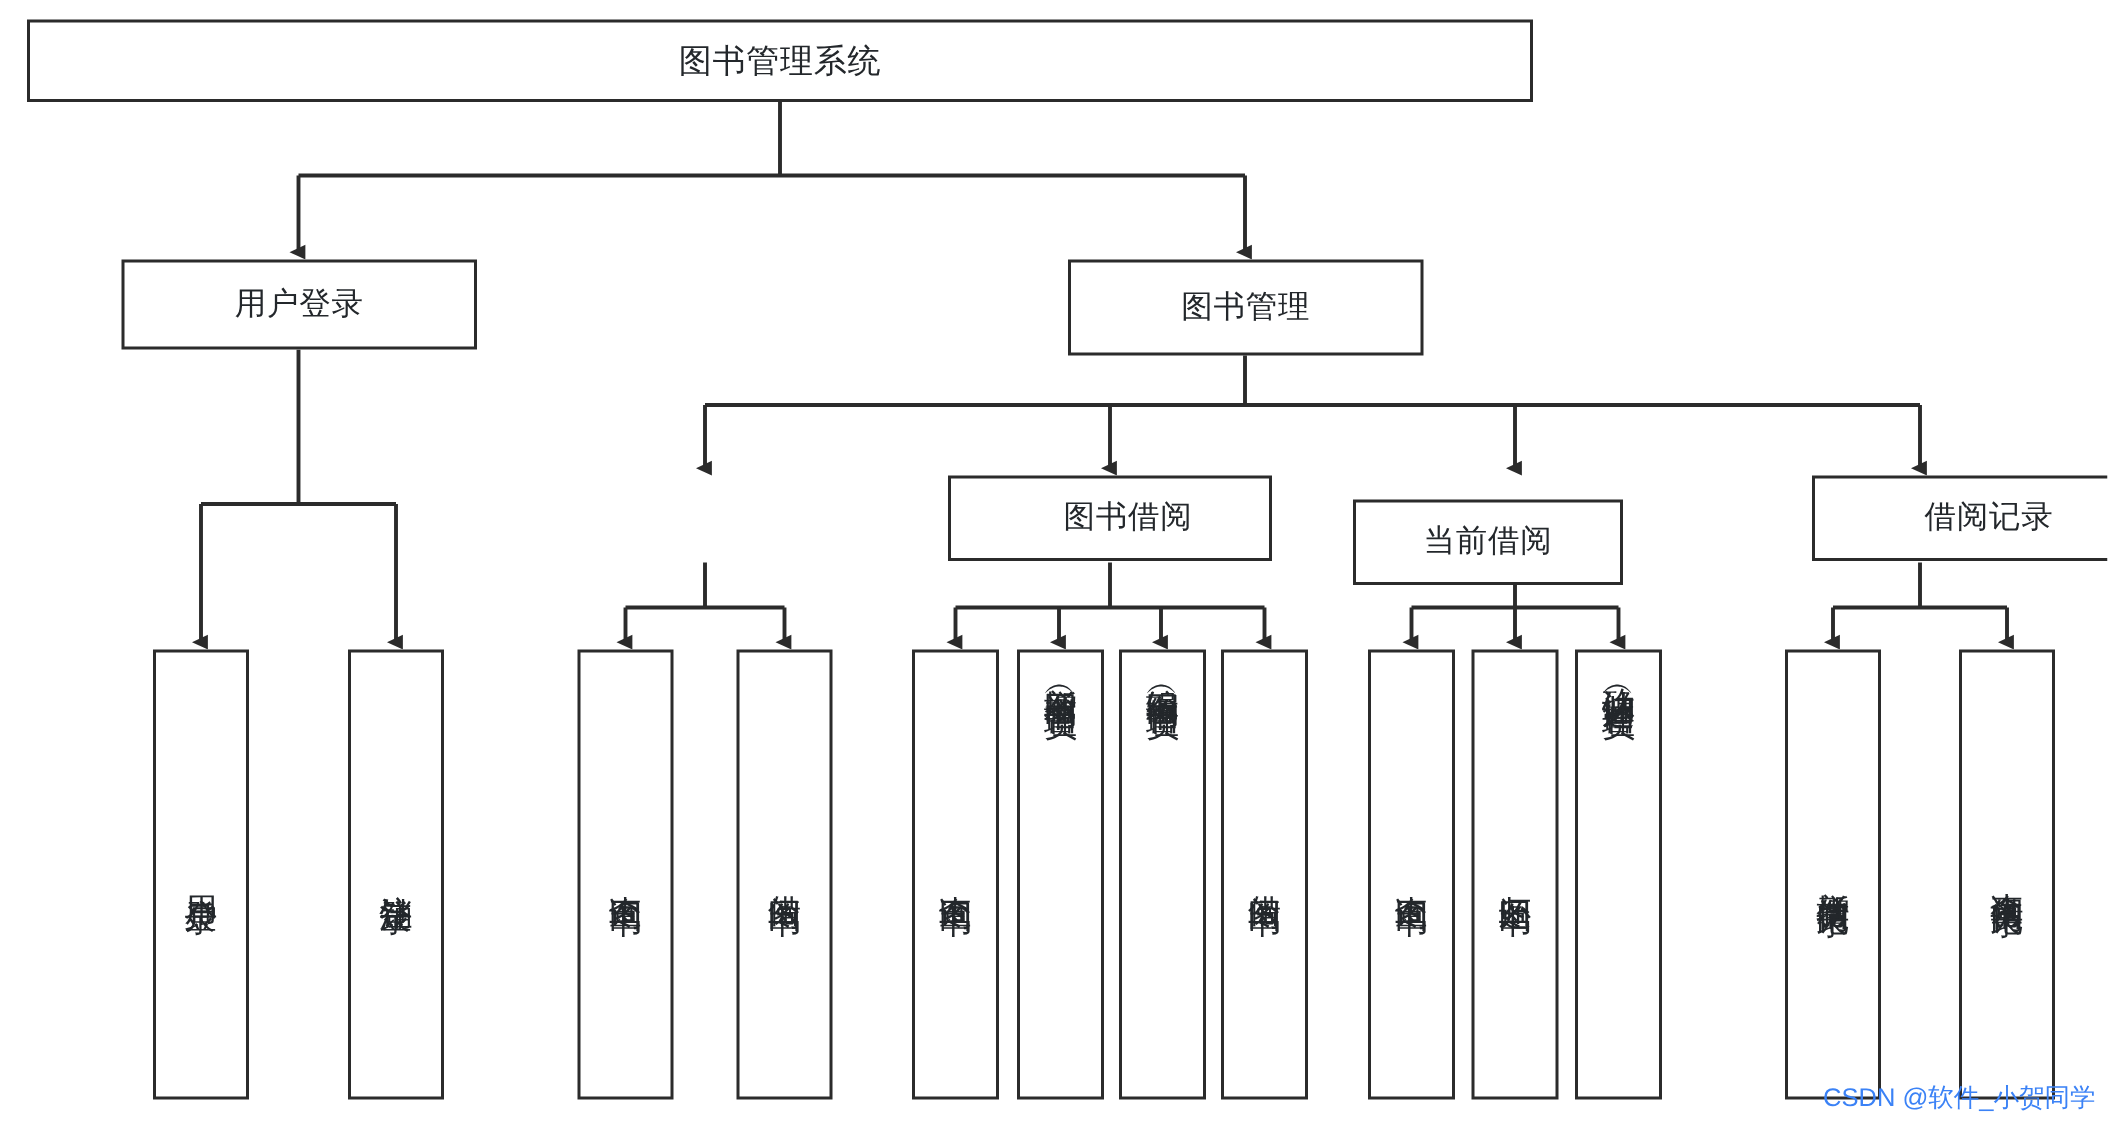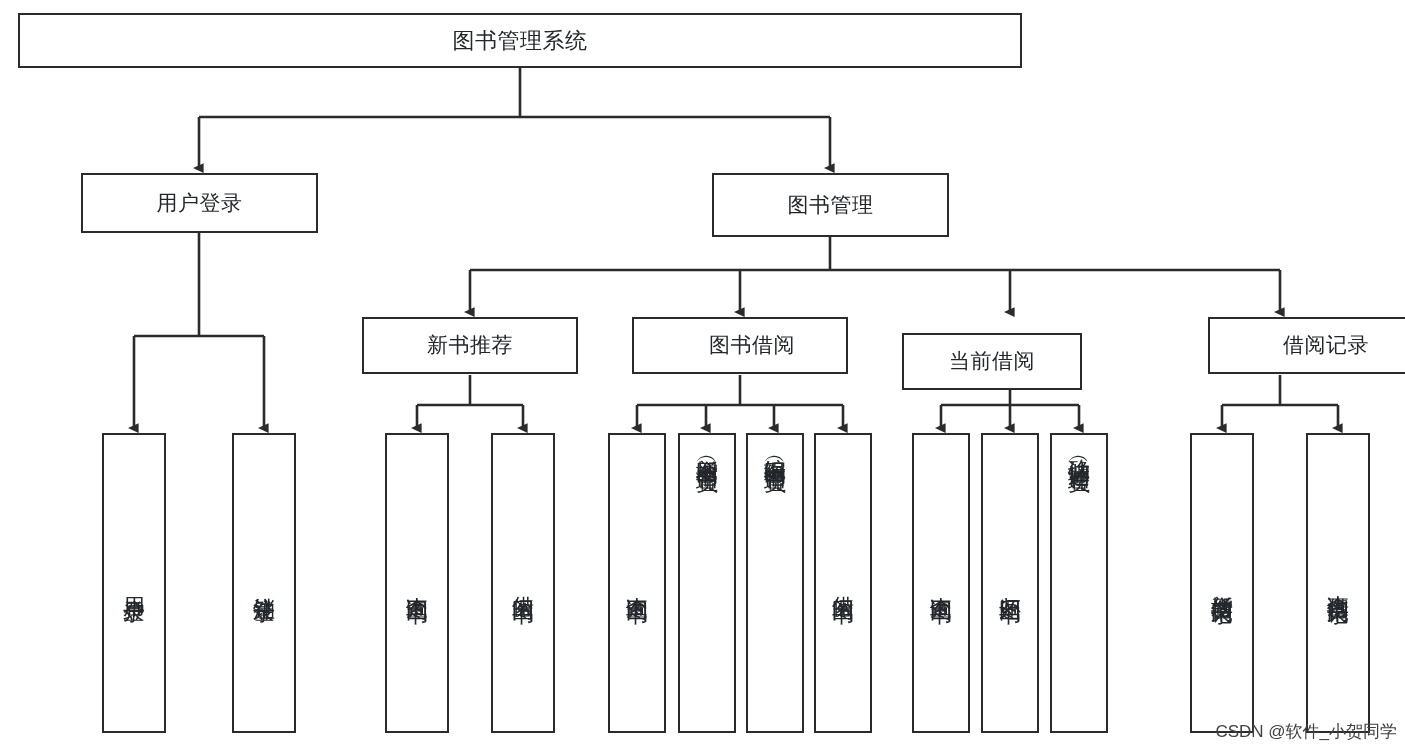--- a/index.html
+++ b/index.html
@@ -65,21 +65,21 @@
   }
   .node.vertical.centered {
     align-items: center;
     padding-top: 0;
   }
   .watermark {
     position: absolute;
     right: 8px;
     bottom: 4px;
     font-size: 17px;
-    color: #404040;
+    color: #3b82f6;
     z-index: 5;
     white-space: nowrap;
     user-select: none;
   }
 </style>
 </head>
 <body>
 
 <div id="diagram-root">
 
@@ -139,23 +139,20 @@
     <span class="node-label">图书管理系统</span>
   </div>
 
   <div class="node horizontal" style="left:81px; top:173px; width:237px; height:60px;">
     <span class="node-label">用户登录</span>
   </div>
   <div class="node horizontal" style="left:712px; top:173px; width:237px; height:64px;">
     <span class="node-label">图书管理</span>
   </div>
 
-  <div class="node horizontal" style="left:362px; top:317px; width:216px; height:57px;">
-    <span class="node-label">新书推荐</span>
-  </div>
   <div class="node horizontal" style="left:632px; top:317px; width:216px; height:57px;padding-left:24px;">
     <span class="node-label">图书借阅</span>
   </div>
   <div class="node horizontal" style="left:902px; top:317px; width:180px; height:57px;margin-top:16px;">
     <span class="node-label">当前借阅</span>
   </div>
   <div class="node horizontal" style="left:1172px; top:317px; width:236px; height:57px;margin-left:36px;">
     <span class="node-label">借阅记录</span>
   </div>
 

